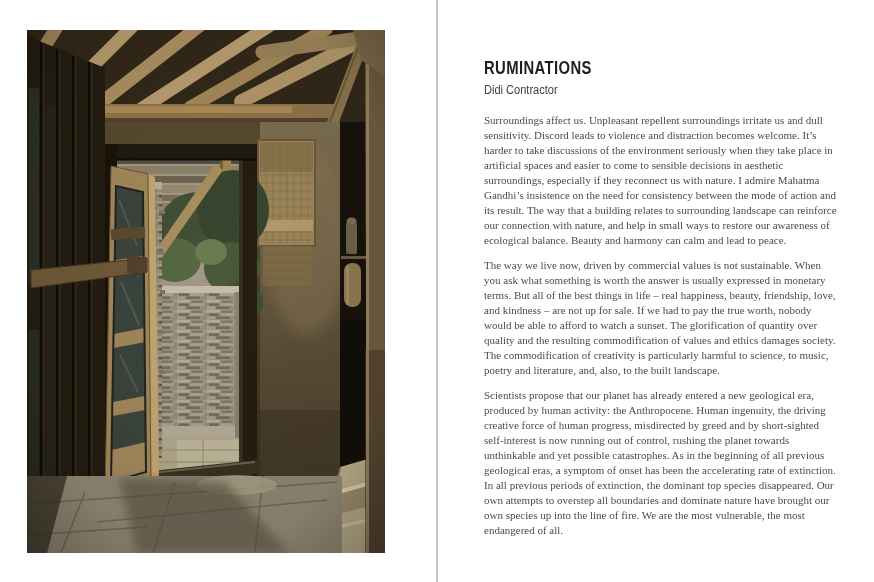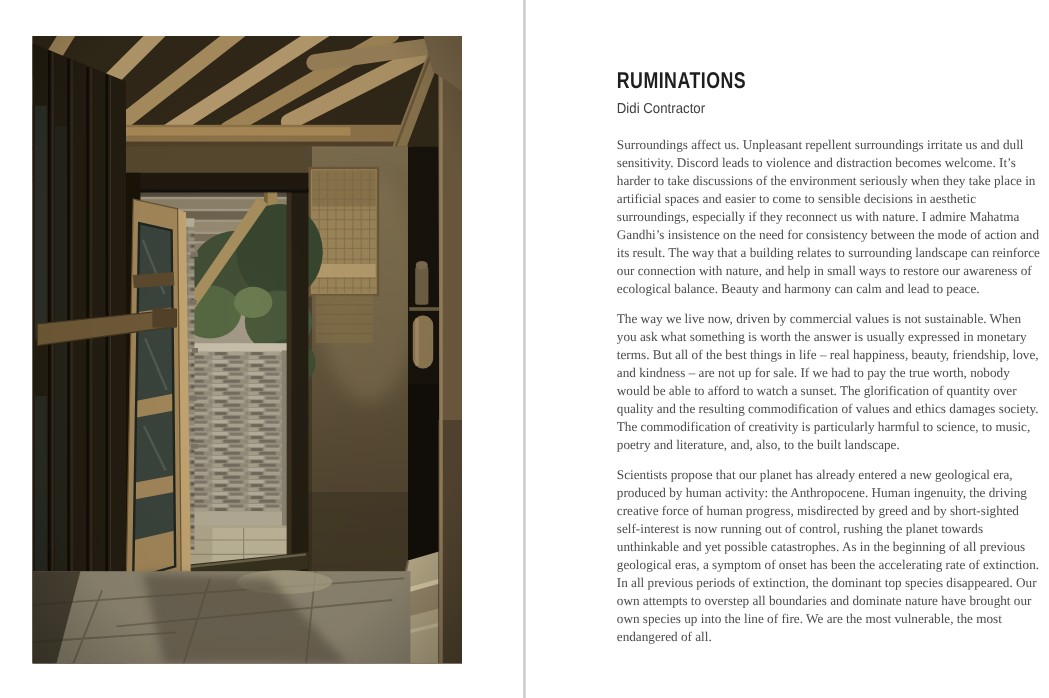--- a/index.html
+++ b/index.html
@@ -11,21 +11,21 @@
   .photo-frame{
     position:absolute;left:27px;top:30px;width:358px;height:523px;
     overflow:hidden;background:#453a2b;
   }
   .photo-frame svg{display:block;width:100%;height:100%;}
   .page-divider{
     position:absolute;left:436px;top:0;width:2px;height:582px;
     background:#c9c9c9;
   }
   .article{
-    position:absolute;left:514px;top:57px;width:356px;color:#4b4b4b;
+    position:absolute;left:484px;top:57px;width:356px;color:#4b4b4b;
   }
   .article h1{
     margin:0;font-size:19px;font-weight:bold;color:#1e1e1e;
     letter-spacing:.5px;display:inline-block;
     transform:scaleX(.78);transform-origin:left top;white-space:nowrap;
   }
   .article .author{
     margin:4px 0 0;font-size:12px;color:#3e3e3e;display:inline-block;
     transform:scaleX(.92);transform-origin:left top;white-space:nowrap;
   }

